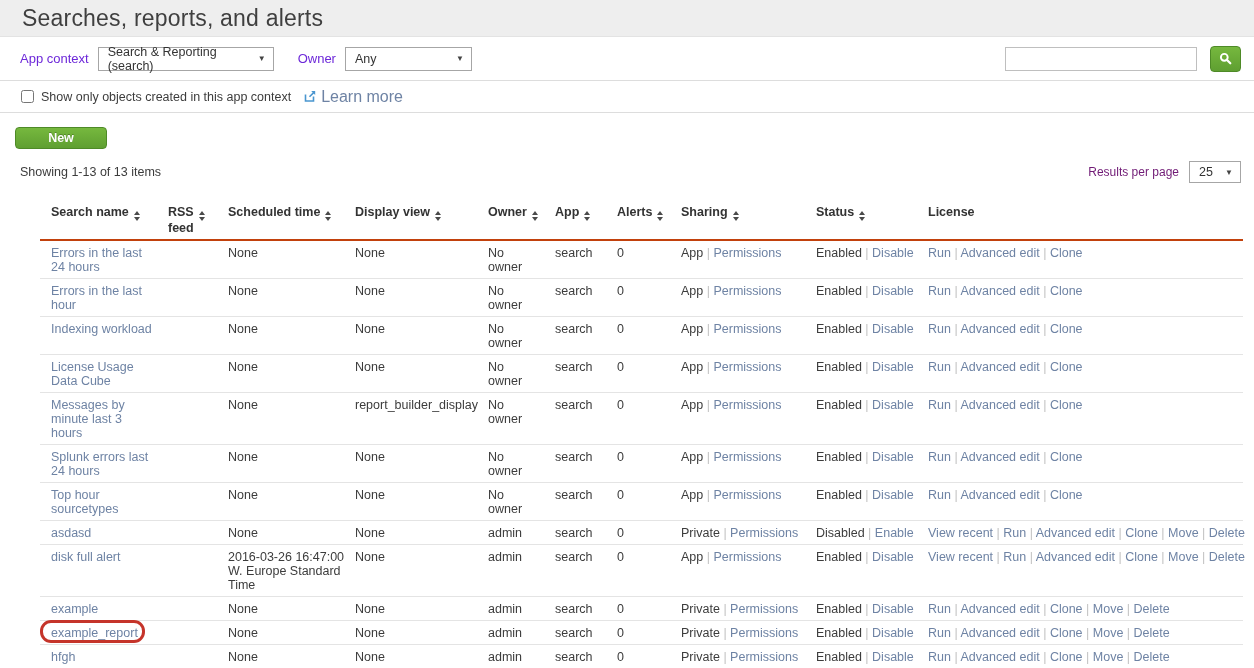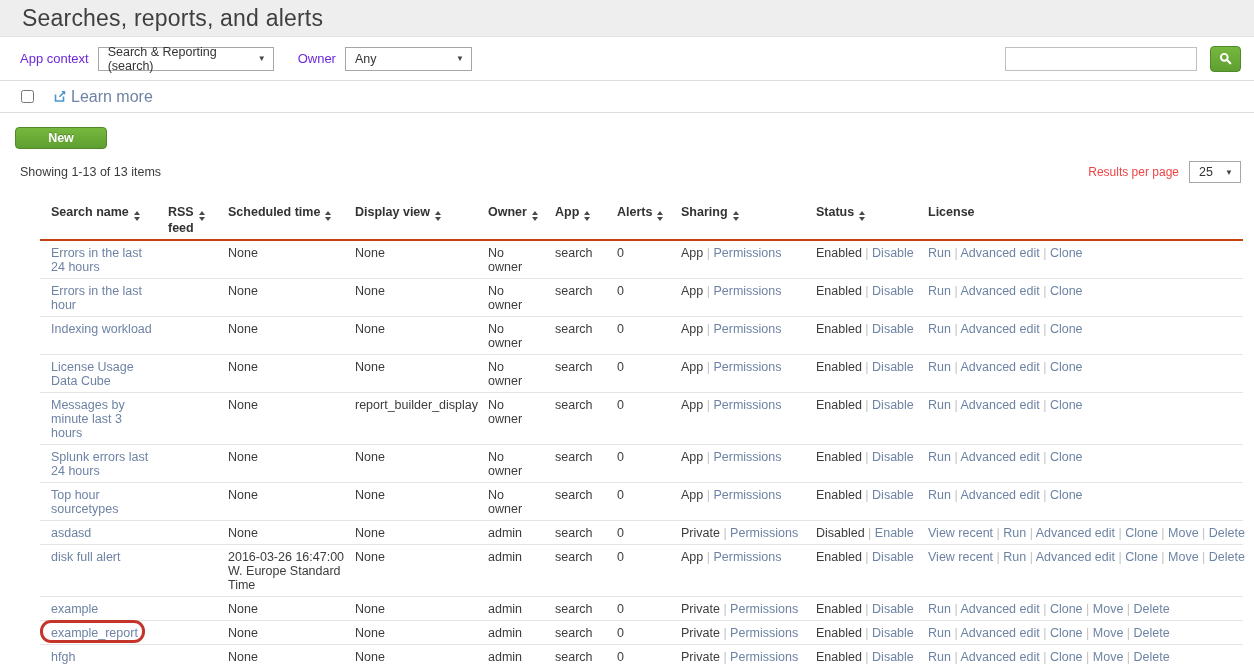--- a/index.html
+++ b/index.html
@@ -35,21 +35,21 @@
   .learn-more svg { margin-right:4px; }
   .lnk { color:#6e83a4; text-decoration:none; cursor:pointer; }
 
   .new-button { display:block; margin:14px 17px 0 15px; width:92px; height:22px;
     font-size:12.5px; }
 
   .list-controls { display:flex; justify-content:space-between; align-items:center;
     margin:12px 13px 0 20px; }
   .showing { font-size:12.5px; }
   .rpp { display:flex; align-items:center; }
-  .rpp .lbl { margin-right:10px; font-size:12px; color:#ef4444; }
+  .rpp .lbl { margin-right:10px; font-size:12px; color:#701a75; }
   .sel-rpp { width:52px; height:22px; }
 
   table { margin:16px 0 0 40px; width:1203px; border-collapse:collapse; table-layout:fixed; }
   th { text-align:left; font-size:12.5px; font-weight:bold; color:#333;
     padding:6px 10px 4px 10px; border-bottom:2px solid #c2410c; vertical-align:top;
     white-space:nowrap; }
   th:first-child { padding-left:11px; }
   td { font-size:12.5px; line-height:14px; padding:5px 4px 4px 10px;
     border-bottom:1px solid #e4e4e4; vertical-align:top; }
   td:first-child { padding-left:11px; }
@@ -87,20 +87,21 @@
   <button class="btn-green search-btn">
     <svg width="13" height="13" viewBox="0 0 13 13">
       <circle cx="5.3" cy="5.3" r="3.4" fill="none" stroke="#ffffff" stroke-width="1.9"></circle>
       <path d="M8 8 L11.3 11.3" stroke="#ffffff" stroke-width="2.2" stroke-linecap="round"></path>
     </svg>
   </button>
 </div>
 
 <div class="context-row">
   <input type="checkbox" style="">
+  <span class="context-label">Show only objects created in this app context</span>
   <a class="lnk learn-more">
     <svg width="14" height="13" viewBox="0 0 14 13">
       <path d="M2.5 4.5 v6.5 h8 v-4.5" fill="none" stroke="#4a96cf" stroke-width="1.6"></path>
       <path d="M6.5 6.8 L11.2 2.1" stroke="#4a96cf" stroke-width="1.6"></path>
       <path d="M8.2 1 h4 v4 z" fill="#4a96cf"></path>
     </svg>
     <span>Learn more</span>
   </a>
 </div>
 

